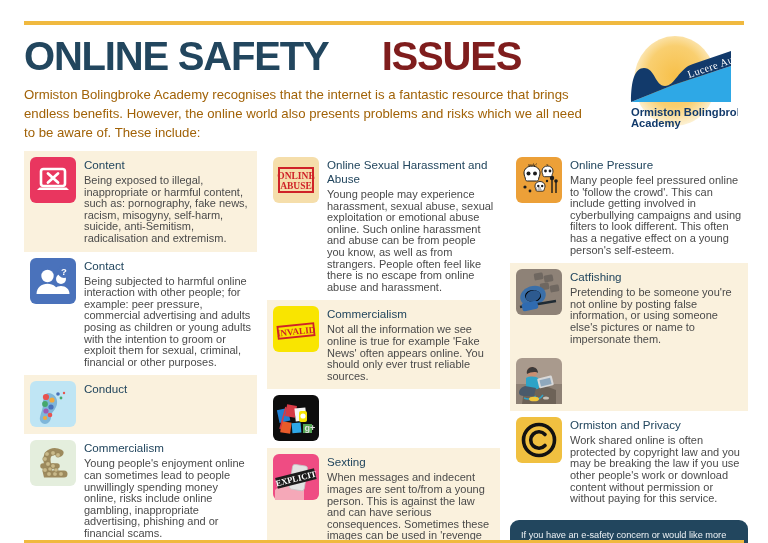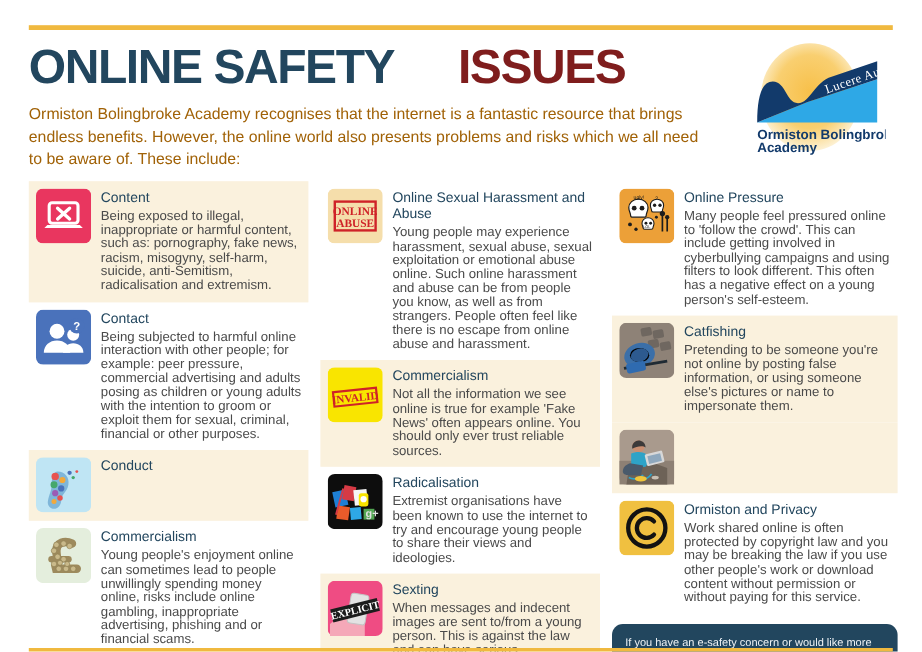--- a/index.html
+++ b/index.html
@@ -274,24 +274,20 @@
             <rect x="22" y="13" width="11" height="13" fill="#f5f5f5" transform="rotate(-6 27 19)"></rect>
             <rect x="26" y="16" width="8" height="11" rx="2" fill="#f7e400"></rect>
             <circle cx="30" cy="21" r="2.6" fill="#ffffff"></circle>
             <rect x="8" y="27" width="10" height="11" fill="#e85b2a" transform="rotate(8 13 32)"></rect>
             <rect x="19" y="28" width="9" height="10" fill="#2ea8e6" transform="rotate(-5 23 33)"></rect>
             <rect x="30" y="29" width="9" height="9" fill="#53a653"></rect>
             <text x="37" y="36" font-size="9" font-weight="bold" fill="#e0e0e0" text-anchor="middle" font-family="'Liberation Sans', sans-serif">g+</text>
             <path d="M13 12 L7 34" stroke="#d63a45" stroke-width="1.6"></path>
           </svg>
         </div>
-        <div class="item-body">
-          <div class="item-title">Radicalisation</div>
-          <div class="item-desc">Extremist organisations have been known to use the internet to try and encourage young people to share their views and ideologies.</div>
-        </div>
       </div>
 
       <div class="item band">
         <div class="ico">
           <svg width="46" height="46" viewBox="0 0 46 46">
             <rect width="46" height="46" rx="6" fill="#ef4c83"></rect>
             <path d="M2 36c6-6 13-8 19-6l10 4v12H2z" fill="#f5a8b8"></path>
             <rect x="18" y="11" width="15" height="25" rx="2.5" fill="#e3e3e3" stroke="#c4c4c4" stroke-width="0.8" transform="rotate(9 25 23)"></rect>
             <g transform="rotate(-14 23 25)">
               <rect x="3" y="19" width="40" height="11" fill="#1c1c1c"></rect>

